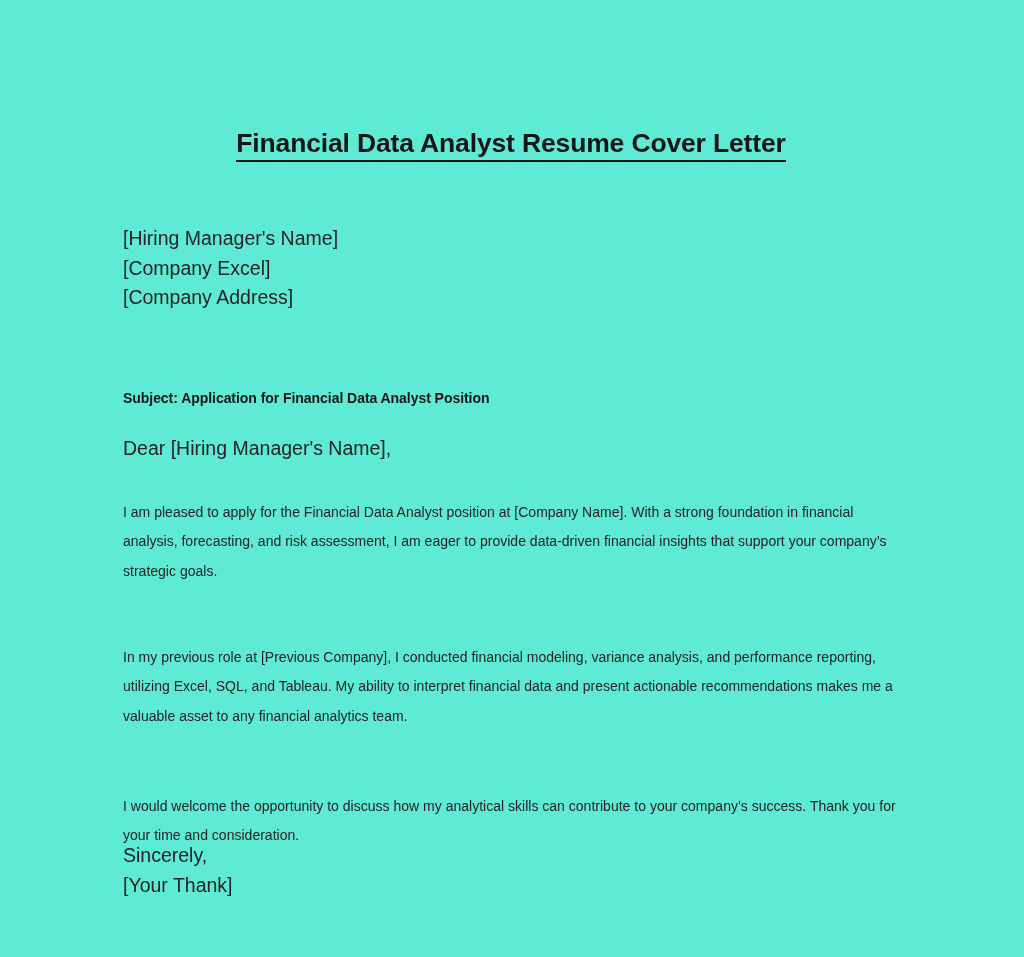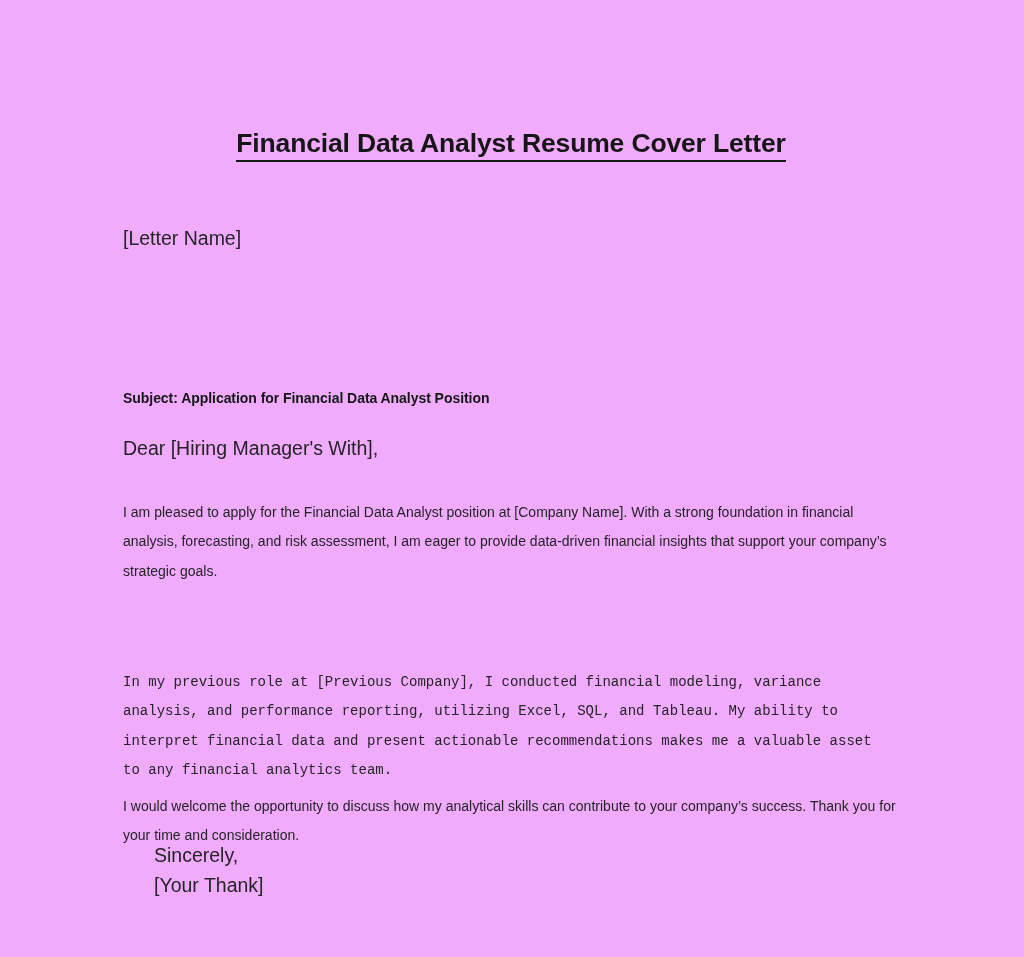--- a/index.html
+++ b/index.html
@@ -12,21 +12,21 @@
     height: 957px;
     font-family: "Liberation Sans", "DejaVu Sans", sans-serif;
     color: #231f20;
     -webkit-font-smoothing: antialiased;
   }
 
   .page {
     position: relative;
     width: 1024px;
     height: 957px;
-    background: #f0abfc;
+    background: #5eead4;
     box-sizing: border-box;
     overflow: hidden;
   }
 
   .doc-body {
     position: absolute;
     left: 123px;
     top: 0;
     width: 776px;
   }
@@ -87,49 +87,51 @@
     position: absolute;
     left: 0;
     width: 776px;
     font-size: 14px;
     line-height: 29.4px;
     color: #262326;
     text-align: left;
     letter-spacing: 0.01px;
   }
   .para-1 { top: 484px; }
-  .para-2 { top: 654px; width: 772px; font-family: Liberation Mono, monospace; }
+  .para-2 { top: 629px; width: 772px; }
   .para-3 { top: 778px; width: 780px; }
 
   .closing {
     position: absolute;
     left: 0;
     top: 841px;
     font-size: 19.5px;
     line-height: 29.5px;
     color: #262326;
   }
-  .closing-line { white-space: nowrap; margin-left: 31px; }
+  .closing-line { white-space: nowrap; }
 </style>
 </head>
 <body>
 
 <div class="page">
 
   <div class="doc-body">
 
     <h1 class="doc-title"><span class="ul">Financial Data Analyst Resume Cover Letter</span></h1>
 
     <div class="addr-block">
-      <div class="addr-line">[Letter Name]</div>
+      <div class="addr-line">[Hiring Manager's Name]</div>
+      <div class="addr-line">[Company Excel]</div>
+      <div class="addr-line">[Company Address]</div>
     </div>
 
     <div class="subject-line">Subject: Application for Financial Data Analyst Position</div>
 
-    <div class="salutation">Dear [Hiring Manager's With],</div>
+    <div class="salutation">Dear [Hiring Manager's Name],</div>
 
     <p class="para para-1">I am pleased to apply for the Financial Data Analyst position at [Company Name]. With a strong foundation in financial analysis, forecasting, and risk assessment, I am eager to provide data-driven financial insights that support your company’s strategic goals.</p>
     <p class="para para-2">In my previous role at [Previous Company], I conducted financial modeling, variance analysis, and performance reporting, utilizing Excel, SQL, and Tableau. My ability to interpret financial data and present actionable recommendations makes me a valuable asset to any financial analytics team.</p>
     <p class="para para-3">I would welcome the opportunity to discuss how my analytical skills can contribute to your company’s success. Thank you for your time and consideration.</p>
 
     <div class="closing">
       <div class="closing-line">Sincerely,</div>
       <div class="closing-line">[Your Thank]</div>
     </div>
 

